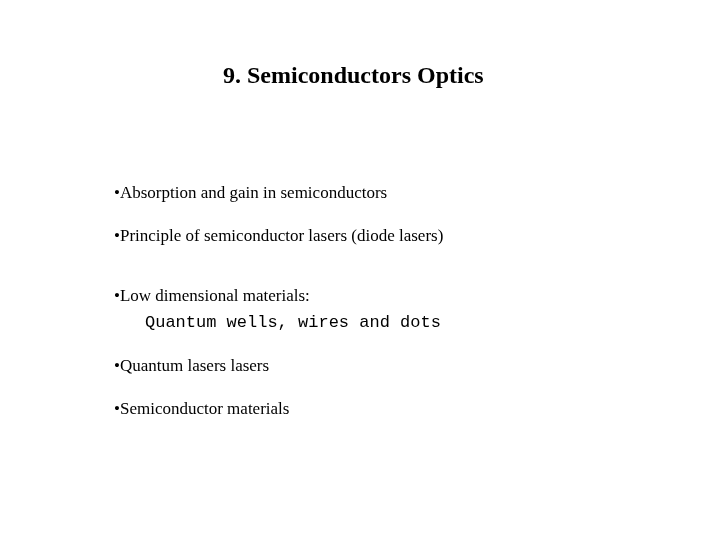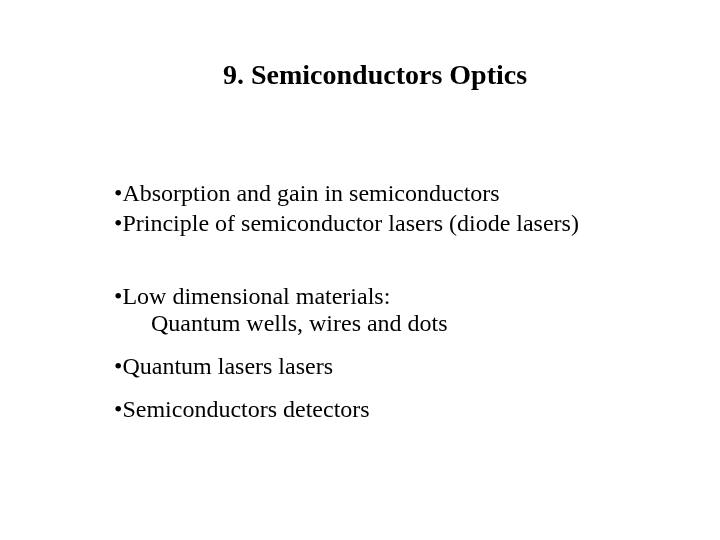--- a/index.html
+++ b/index.html
@@ -3,31 +3,31 @@
   <meta charset="utf-8">
   <style>
     html, body { margin: 0; padding: 0; }
     body {
       width: 720px; height: 540px; background: #ffffff; position: relative;
       overflow: hidden; color: #000000;
       font-family: "Liberation Serif", "DejaVu Serif", serif;
     }
     .title {
       position: absolute; left: 223px; top: 58px;
-      font-size: 28px; font-weight: bold; line-height: 34px; white-space: nowrap;
+      font-size: 24px; font-weight: bold; line-height: 34px; white-space: nowrap;
     }
     .line {
-      position: absolute; left: 114px; font-size: 24px; line-height: 28px; white-space: nowrap;
+      position: absolute; left: 114px; font-size: 17px; line-height: 28px; white-space: nowrap;
     }
-    .line.sub { left: 151px; }
+    .line.sub { left: 145px; font-family: Liberation Mono, monospace; }
   </style>
 </head>
 <body>
 
 <div>
   <div class="title">9. Semiconductors Optics</div>
   <div class="line" style="top:179px">•Absorption and gain in semiconductors</div>
-  <div class="line" style="top:209px">•Principle of semiconductor lasers (diode lasers)</div>
+  <div class="line" style="top:222px">•Principle of semiconductor lasers (diode lasers)</div>
   <div class="line" style="top:282px">•Low dimensional materials:</div>
   <div class="line sub" style="top:309px">Quantum wells, wires and dots</div>
   <div class="line" style="top:352px">•Quantum lasers lasers</div>
-  <div class="line" style="top:395px">•Semiconductors detectors</div>
+  <div class="line" style="top:395px">•Semiconductor materials</div>
 </div>
 
 </body></html>

